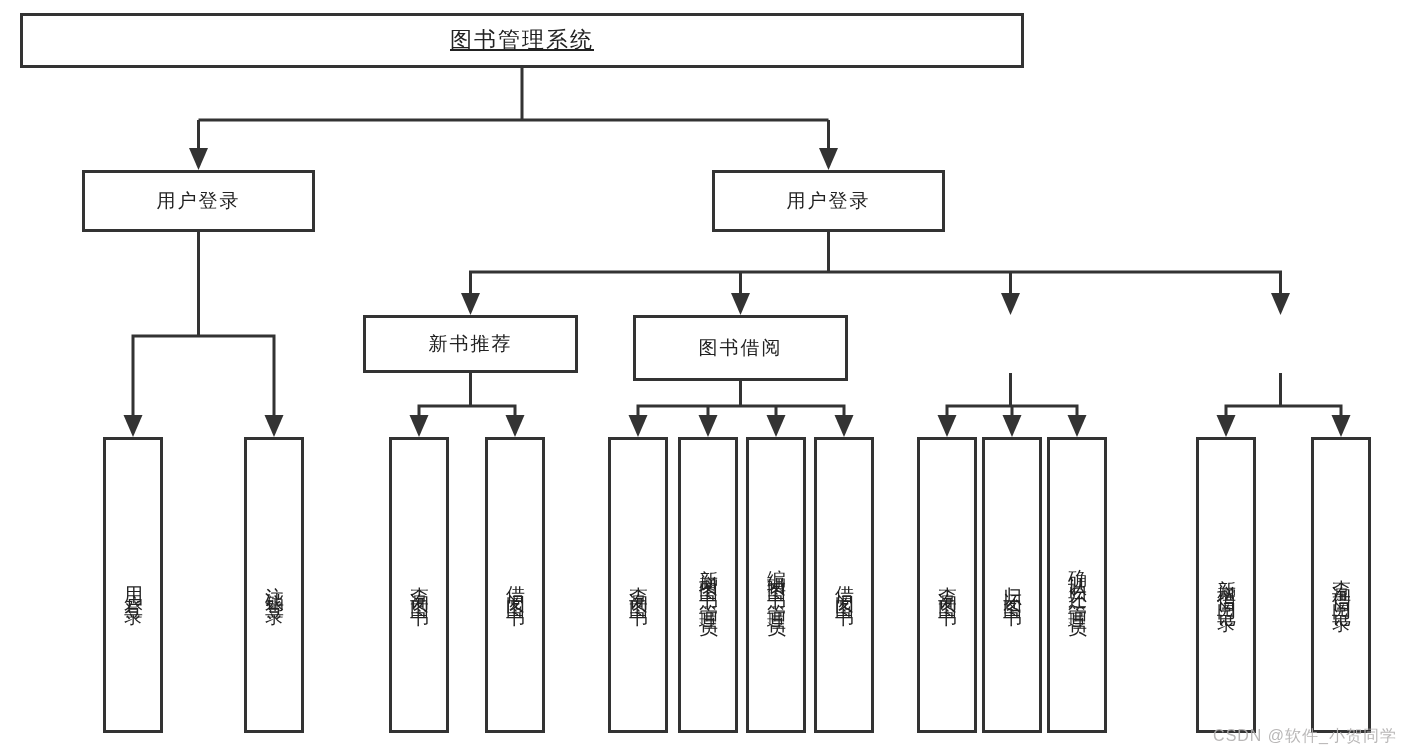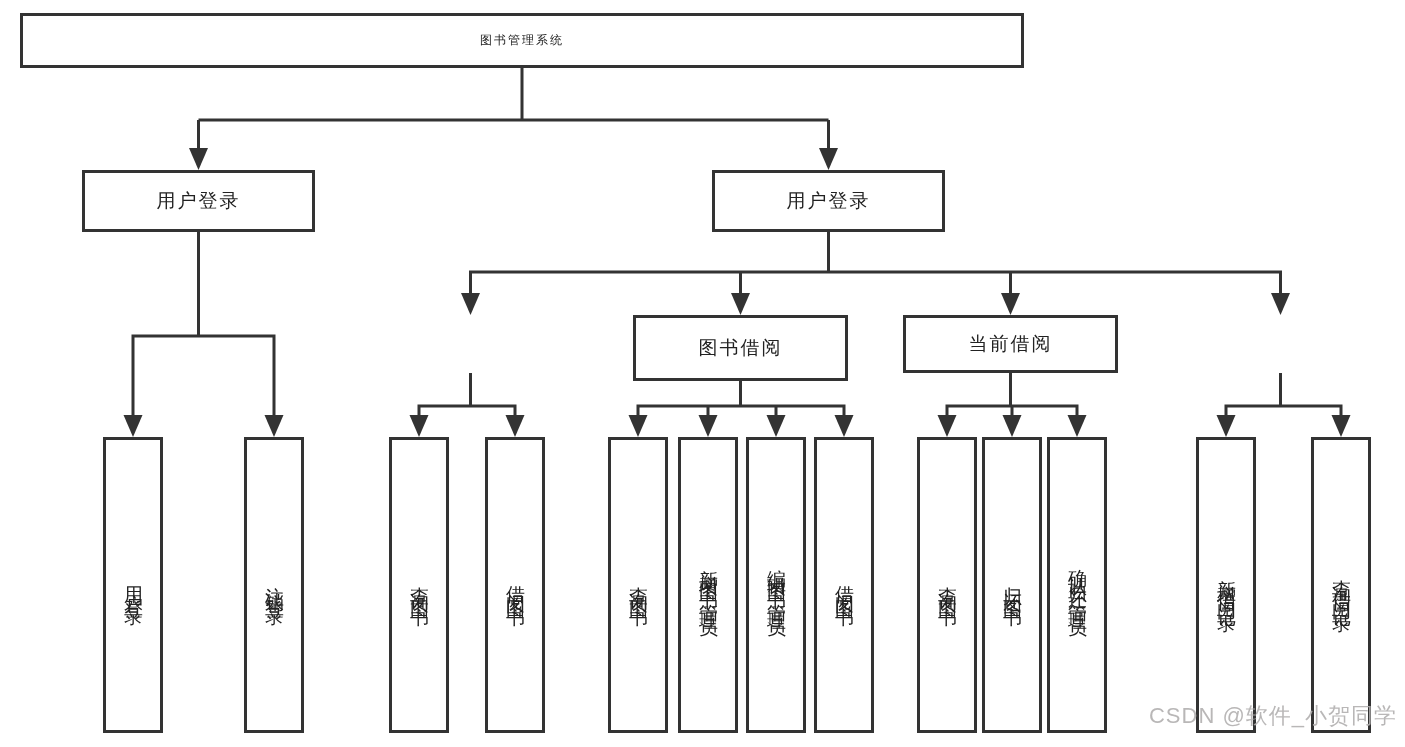--- a/index.html
+++ b/index.html
@@ -26,34 +26,34 @@
     border:3px solid var(--line);
     color:var(--ink);
     display:flex;
     align-items:center;
     justify-content:center;
     text-align:center;
     font-size:19px;
     letter-spacing:2px;
     line-height:1.2;
   }
-  .box.root{font-size:12px;}
+  .box.root{font-size:22px;text-decoration:underline;}
   .box.leaf{
     writing-mode:vertical-rl;
     text-orientation:mixed;
     letter-spacing:7px;
     font-size:19px;
     padding:6px 0;
   }
   .watermark{
     position:absolute;
     right:8px;
-    bottom:16px;
+    bottom:0;
     color:var(--mark);
-    font-size:22px;
+    font-size:16px;
     letter-spacing:1px;
     white-space:nowrap;
     z-index:5;
     opacity:.9;
   }
 </style>
 </head>
 <body>
 
 <div class="stage">
@@ -106,22 +106,22 @@
       <path class="arrow" d="M1216.5 415 L1235.5 415 L1226 437 Z"></path>
       <path class="arrow" d="M1331.5 415 L1350.5 415 L1341 437 Z"></path>
     </g>
   </svg>
 
   <div class="box root" style="left:20px;top:13px;width:1004px;height:55px;">图书管理系统</div>
 
   <div class="box" style="left:82px;top:170px;width:233px;height:62px;">用户登录</div>
   <div class="box" style="left:712px;top:170px;width:233px;height:62px;">用户登录</div>
 
+  <div class="box" style="left:363px;top:315px;width:215px;height:58px;">新书推荐</div>
   <div class="box" style="left:633px;top:315px;width:215px;height:66px;">图书借阅</div>
-  <div class="box" style="left:903px;top:315px;width:215px;height:58px;">当前借阅</div>
 
   <div class="box leaf" style="left:103px;top:437px;width:60px;height:296px;">用户登录</div>
   <div class="box leaf" style="left:244px;top:437px;width:60px;height:296px;">注销登录</div>
 
   <div class="box leaf" style="left:389px;top:437px;width:60px;height:296px;">查询图书</div>
   <div class="box leaf" style="left:485px;top:437px;width:60px;height:296px;">借阅图书</div>
 
   <div class="box leaf" style="left:608px;top:437px;width:60px;height:296px;">查询图书</div>
   <div class="box leaf" style="left:678px;top:437px;width:60px;height:296px;">新增图书（管理员）</div>
   <div class="box leaf" style="left:746px;top:437px;width:60px;height:296px;">编辑图书（管理员）</div>

